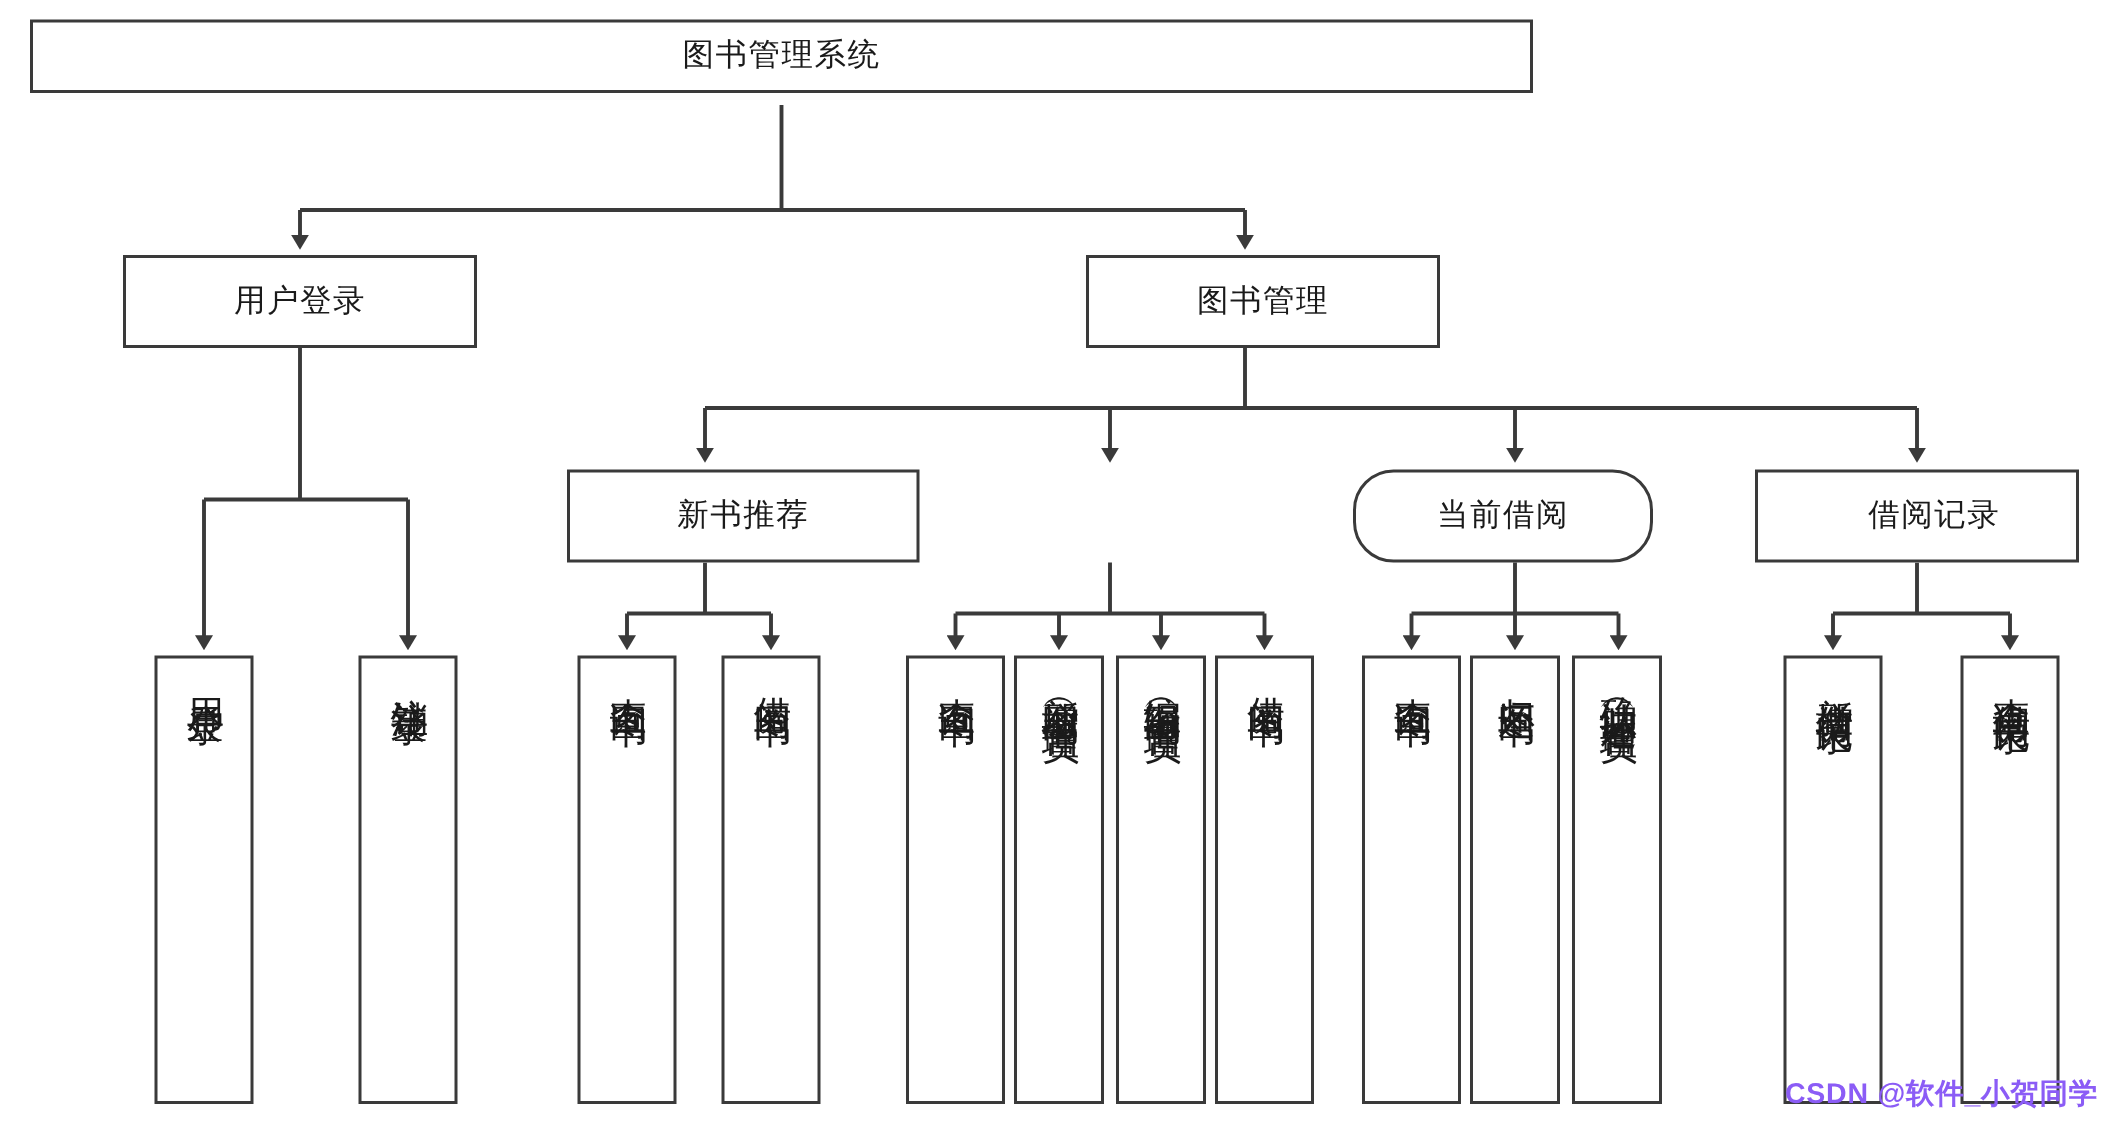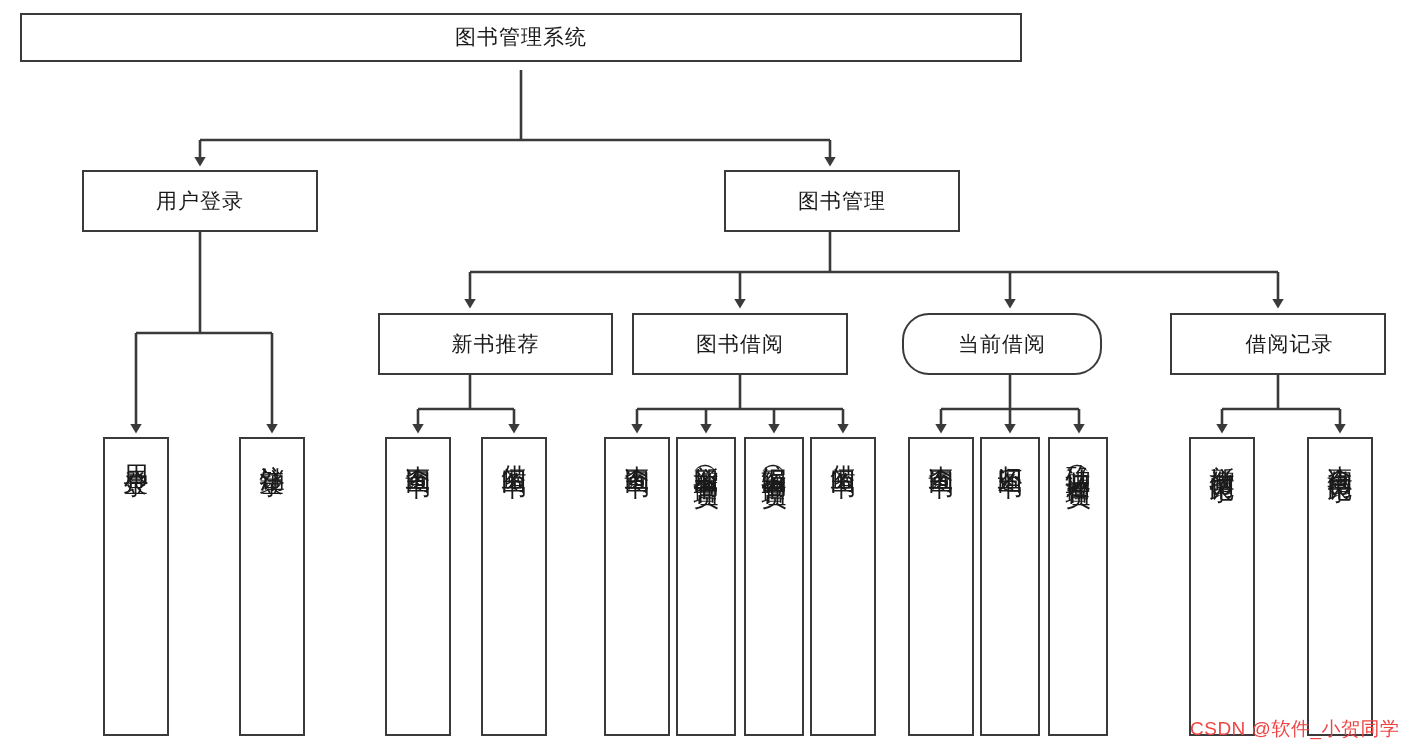--- a/index.html
+++ b/index.html
@@ -55,26 +55,27 @@
   }
   .node.vert .label {
     writing-mode: vertical-rl;
     text-orientation: upright;
     font-size: 25px;
     letter-spacing: 3px;
     line-height: 1;
   }
   .watermark {
     position: absolute;
-    color: #ef4444;
+    color: #8b5cf6;
     font-size: 19px;
     letter-spacing: 0.5px;
     white-space: nowrap;
     z-index: 5;
     user-select: none;
+    font-weight: bold;
   }
 </style>
 </head>
 <body>
 
 <div id="canvas">
 
   <svg id="edges" viewBox="0 0 1405 747" width="1405" height="747">
     <defs>
       <marker id="arrow" markerWidth="10" markerHeight="12" refX="1.5" refY="6" orient="auto" markerUnits="userSpaceOnUse">
@@ -134,23 +135,20 @@
   </div>
 
   <div class="node horiz" style="left:712px; top:170px; width:236px; height:62px;margin-left:12px;">
     <span class="label">图书管理</span>
   </div>
 
   <div class="node horiz" style="left:362px; top:313px; width:235px; height:62px;margin-left:16px;">
     <span class="label">新书推荐</span>
   </div>
 
-  <div class="node horiz" style="left:632px; top:313px; width:216px; height:62px;">
-    <span class="label">图书借阅</span>
-  </div>
 
   <div class="node horiz" style="left:902px; top:313px; width:200px; height:62px;border-radius:27px;">
     <span class="label">当前借阅</span>
   </div>
 
   <div class="node horiz" style="left:1170px; top:313px; width:216px; height:62px;padding-left:23px;">
     <span class="label">借阅记录</span>
   </div>
 
   <div class="node vert" style="left:103px; top:437px; width:66px; height:299px;">

